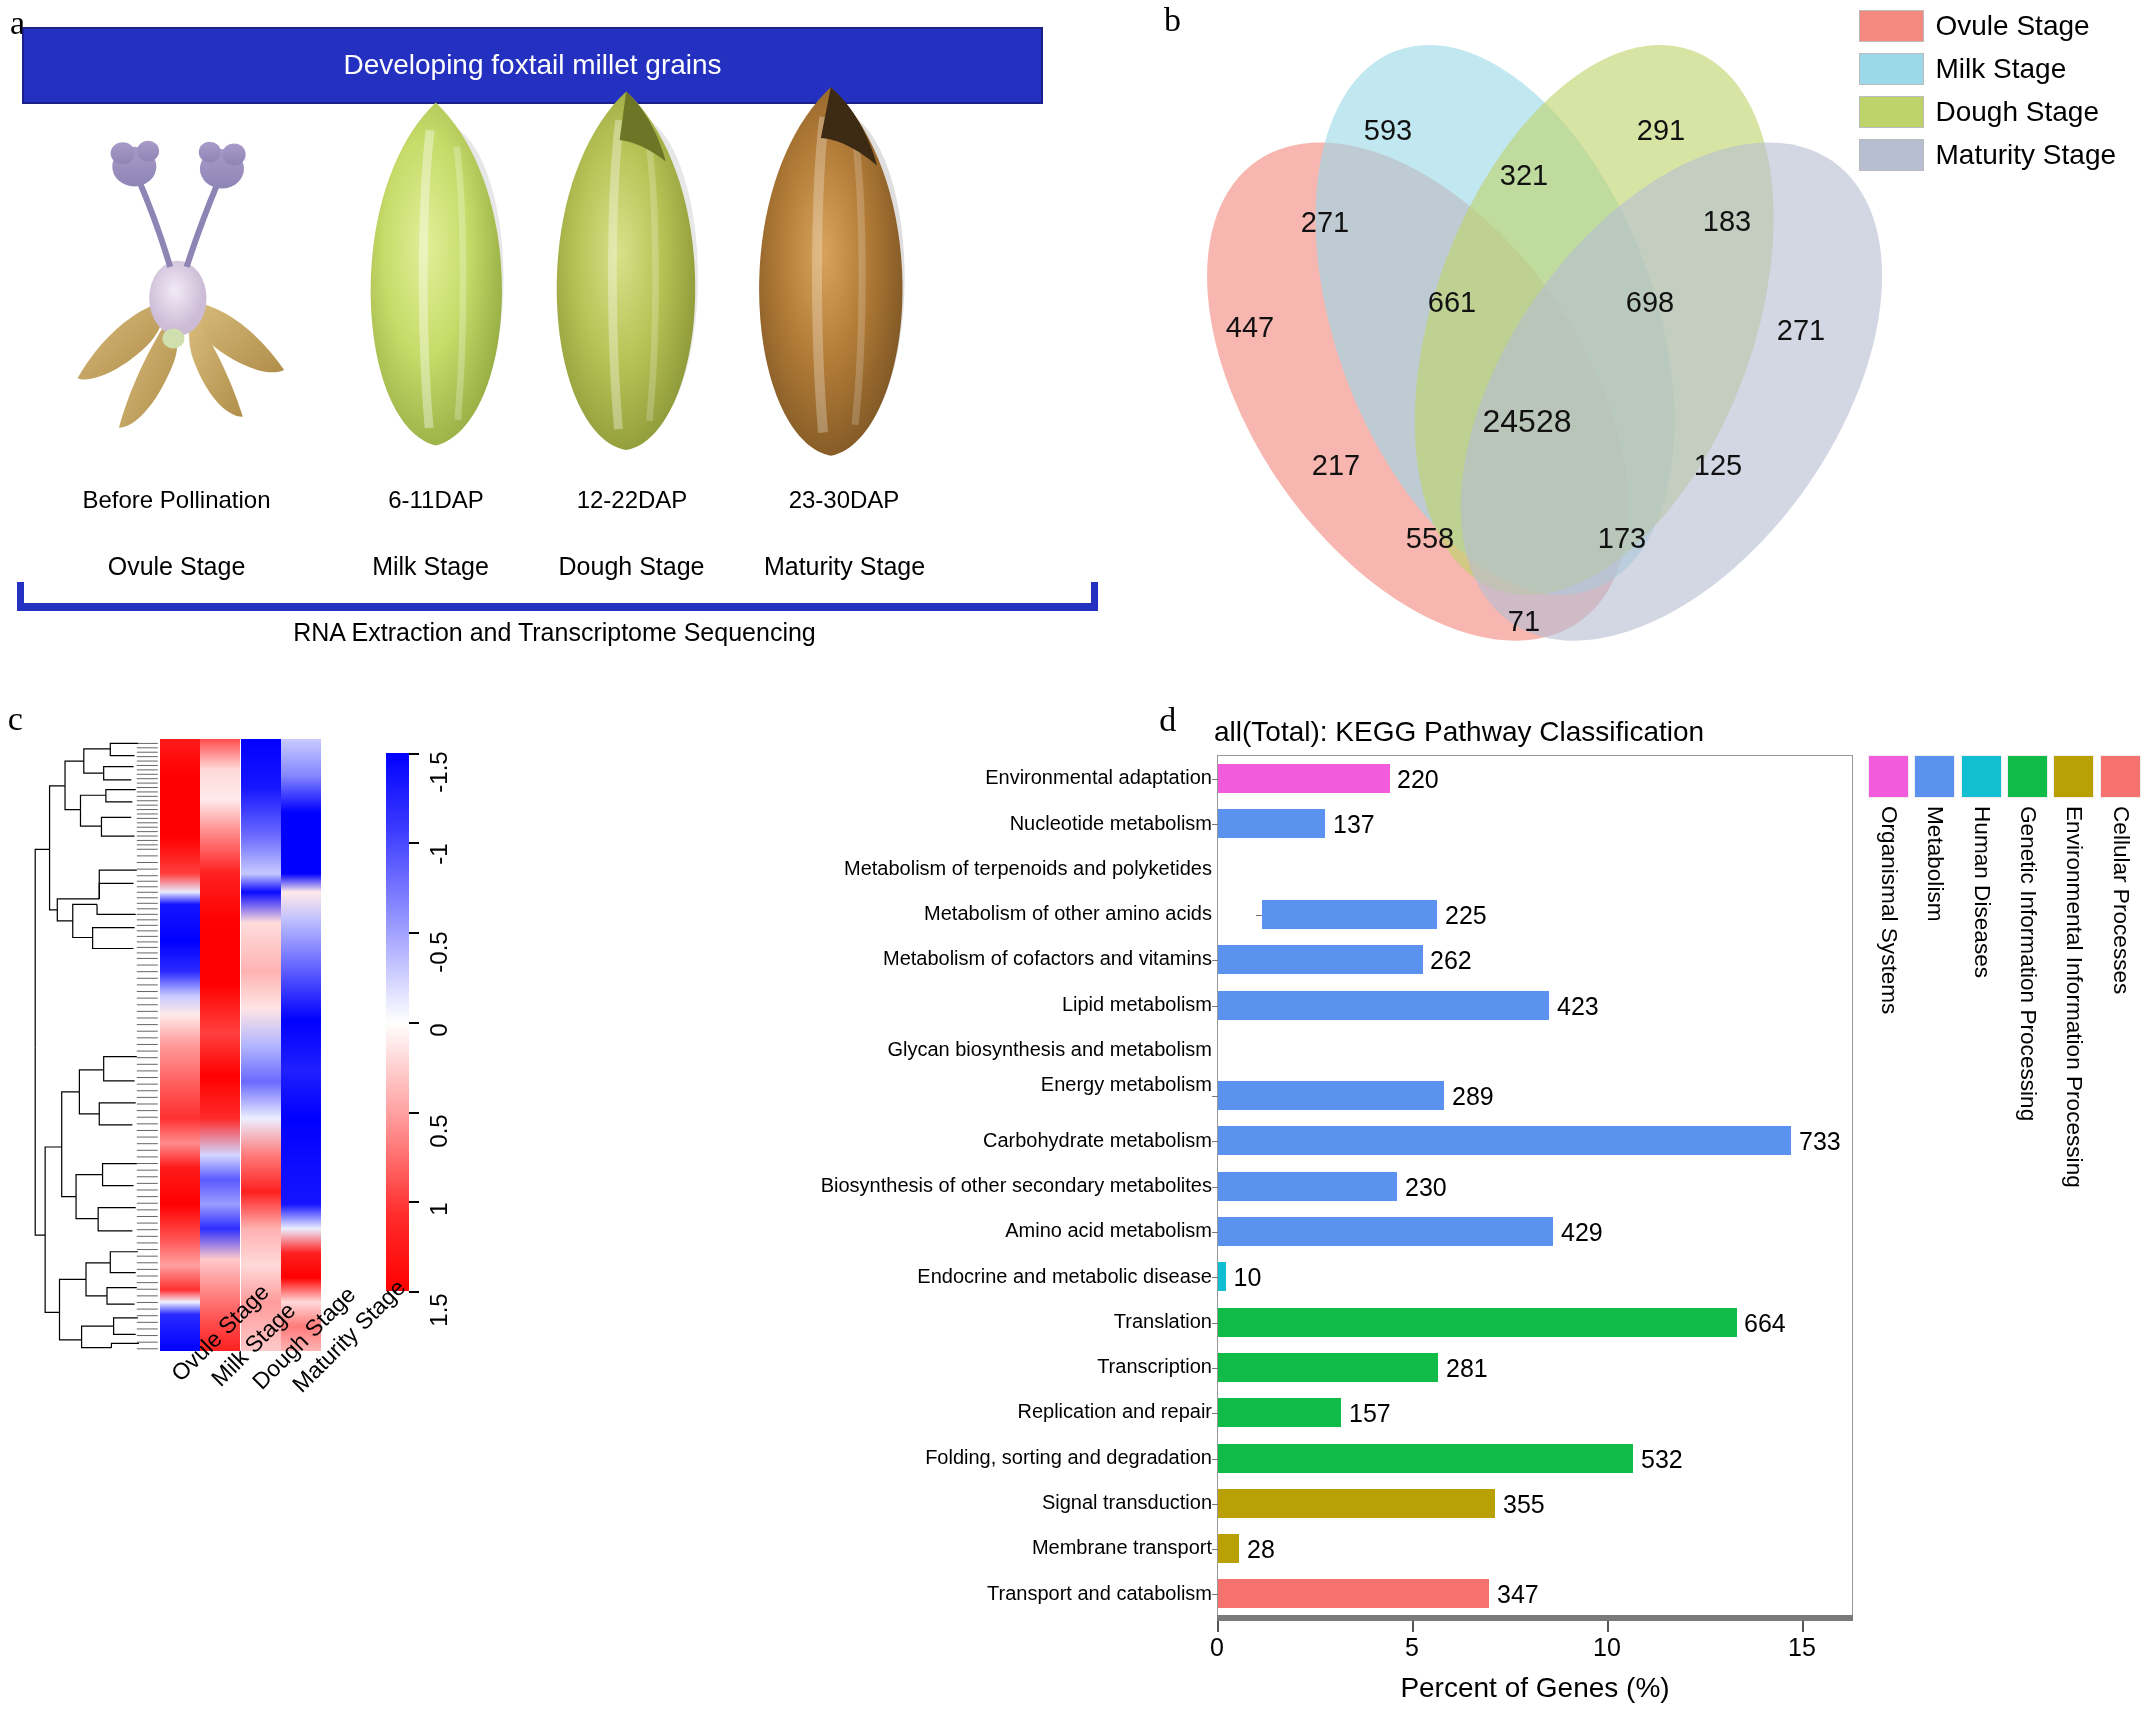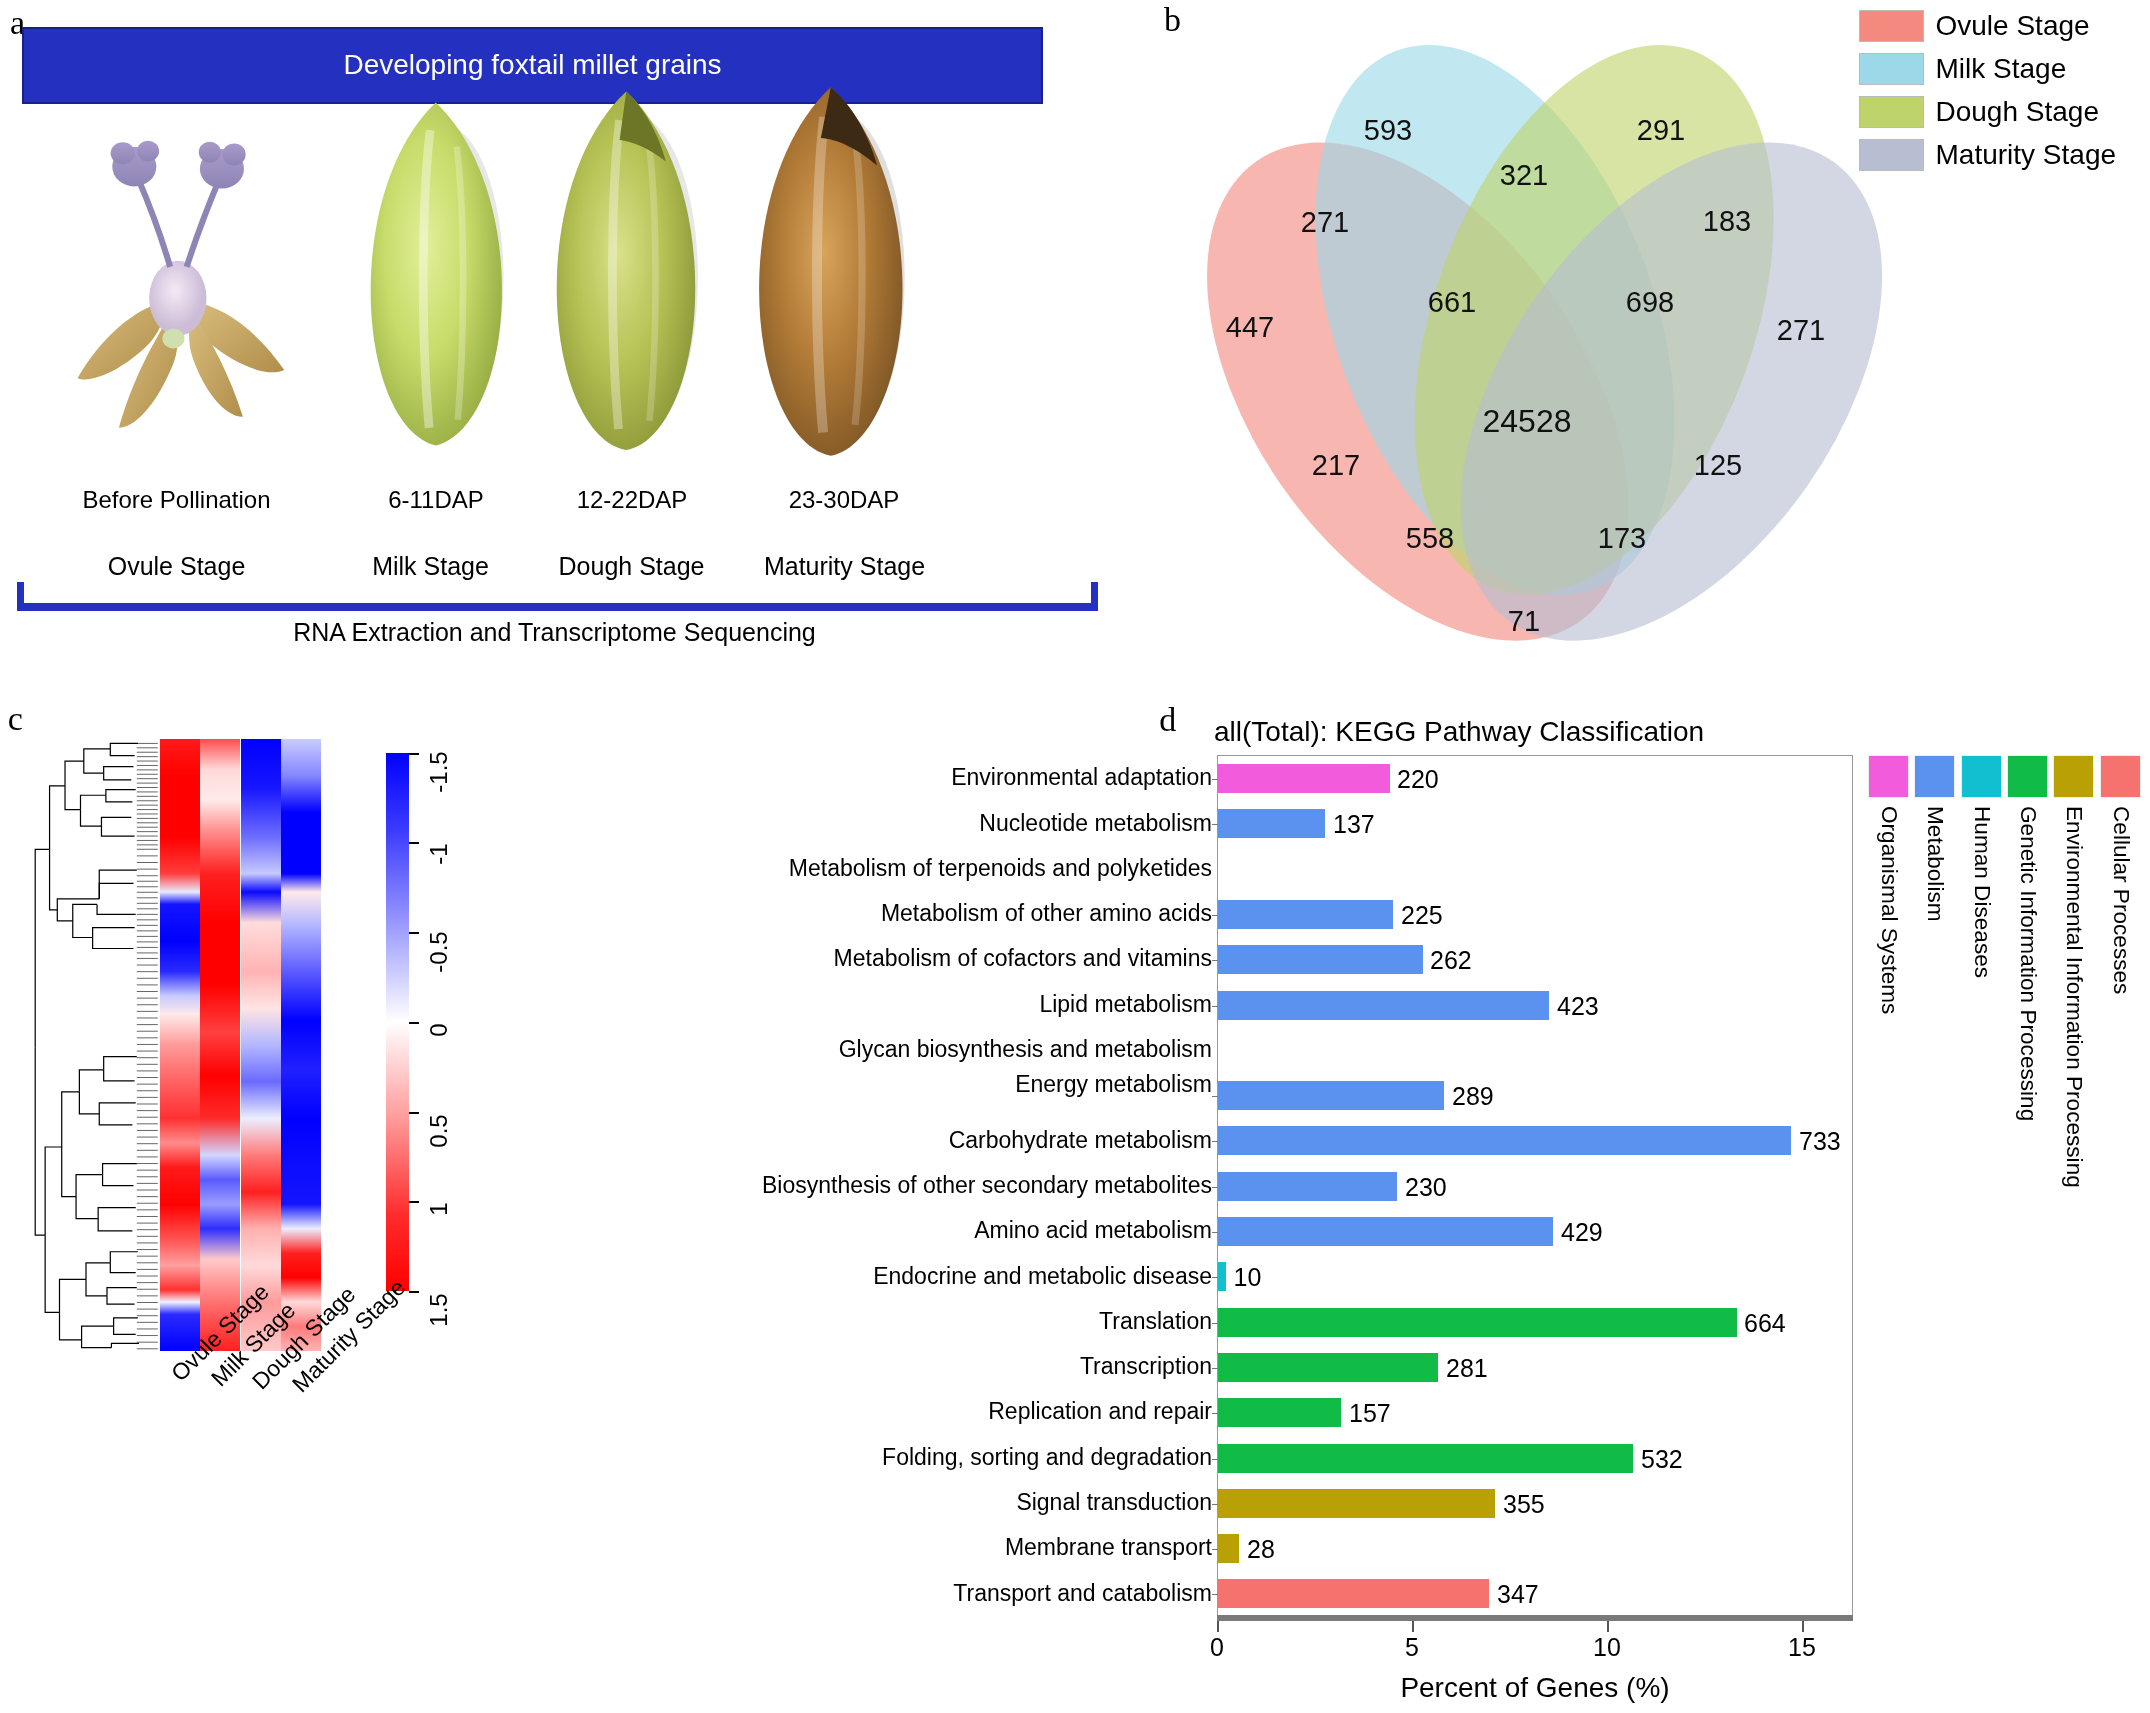--- a/index.html
+++ b/index.html
@@ -44,21 +44,21 @@
 
   
   #panel-d{position:absolute;left:1156px;top:695px;width:995px;height:1019px;}
   #d-letter{left:3.3px;top:7.7px;}
   #d-title{position:absolute;left:58px;top:21px;font-size:28px;white-space:nowrap;}
   #d-plot{position:absolute;left:61px;top:60px;width:636px;height:861px;border:1.7px solid #9a9a9a;background:#fff;box-sizing:border-box;}
   #d-rows{position:absolute;left:0;top:0;width:100%;height:100%;}
   .d-row{position:absolute;left:0;width:100%;}
   .d-bar{position:absolute;left:0;top:18%;height:64%;}
   .d-val{position:absolute;font-size:25px;white-space:nowrap;top:50%;transform:translateY(-50%);}
-  .d-cat{position:absolute;right:939px;font-size:23px;white-space:nowrap;text-align:right;transform:translateY(-50%);}
+  .d-cat{position:absolute;right:939px;font-size:20px;white-space:nowrap;text-align:right;transform:translateY(-50%);}
   .d-tickmark{position:absolute;width:1.7px;height:11px;background:#555;}
   .d-ticklabel{position:absolute;font-size:25px;transform:translateX(-50%);}
   #d-axisline{position:absolute;left:61px;top:920px;width:636px;height:5.5px;background:#7a7a7a;}
   #d-xlabel{position:absolute;left:61px;top:977px;width:636px;text-align:center;font-size:28px;}
   #d-legend{position:absolute;left:712px;top:60px;width:276px;height:861px;}
   .d-leg-item{position:absolute;top:0;width:41px;}
   .d-leg-sw{width:41px;height:43px;border:1.1px solid #eee;box-sizing:border-box;}
   .d-leg-lb{position:absolute;top:51px;left:50%;font-size:22.6px;white-space:nowrap;transform-origin:left top;transform:rotate(90deg) translateY(-50%);}
 </style>
 </head>
@@ -431,21 +431,21 @@
         <div class="d-row" style="top: 0px; height: 45px;">
           <div class="d-bar" style="width: 172px; background: rgb(241, 91, 220);"></div>
           <div class="d-val" style="left: 179px;">220</div>
           <div style="position: absolute; left: -6px; top: 50%; width: 6px; height: 1.7px; background: rgb(119, 119, 119);"></div>
         </div>
         <div class="d-row" style="top: 45px; height: 45px;">
           <div class="d-bar" style="width: 107px; background: rgb(91, 146, 240);"></div>
           <div class="d-val" style="left: 115px;">137</div>
           <div style="position: absolute; left: -6px; top: 50%; width: 6px; height: 1.7px; background: rgb(119, 119, 119);"></div>
         </div>
-        <div class="d-row" style="top: 136px; height: 45px;">
+        <div class="d-row" style="top: 136px; height: 45px; margin-left: 44px;">
           <div class="d-bar" style="width: 175px; background: rgb(91, 146, 240);"></div>
           <div class="d-val" style="left: 183px;">225</div>
           <div style="position: absolute; left: -6px; top: 50%; width: 6px; height: 1.7px; background: rgb(119, 119, 119);"></div>
         </div>
         <div class="d-row" style="top: 181px; height: 45px;">
           <div class="d-bar" style="width: 205px; background: rgb(91, 146, 240);"></div>
           <div class="d-val" style="left: 212px;">262</div>
           <div style="position: absolute; left: -6px; top: 50%; width: 6px; height: 1.7px; background: rgb(119, 119, 119);"></div>
         </div>
         <div class="d-row" style="top: 227px; height: 45px;">

